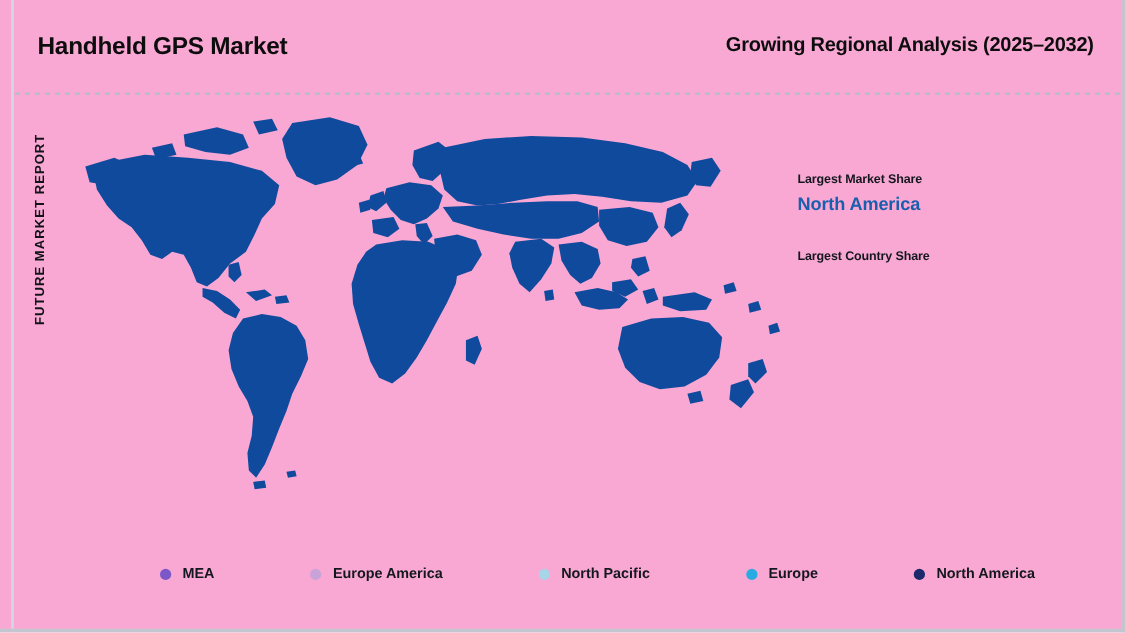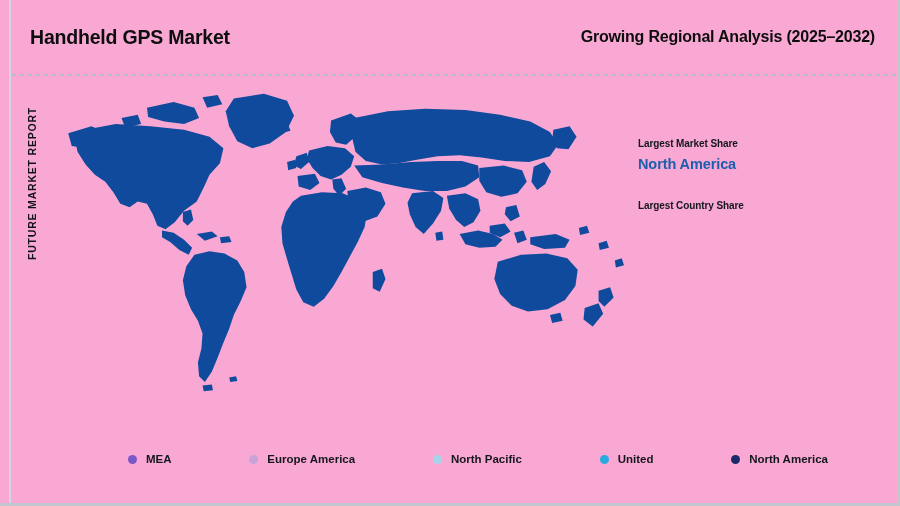--- a/index.html
+++ b/index.html
@@ -299,21 +299,21 @@
     <div class="legend-spacer"></div>
 
     <div class="legend-item">
       <span class="legend-dot" style="background:#a8d4e8"></span>
       <span class="legend-text">North Pacific</span>
     </div>
     <div class="legend-spacer"></div>
 
     <div class="legend-item">
       <span class="legend-dot" style="background:#29abe2"></span>
-      <span class="legend-text">United</span>
+      <span class="legend-text">Europe</span>
     </div>
     <div class="legend-spacer"></div>
 
     <div class="legend-item">
       <span class="legend-dot" style="background:#1b2a6b"></span>
       <span class="legend-text">North America</span>
     </div>
 
   </div>
 

